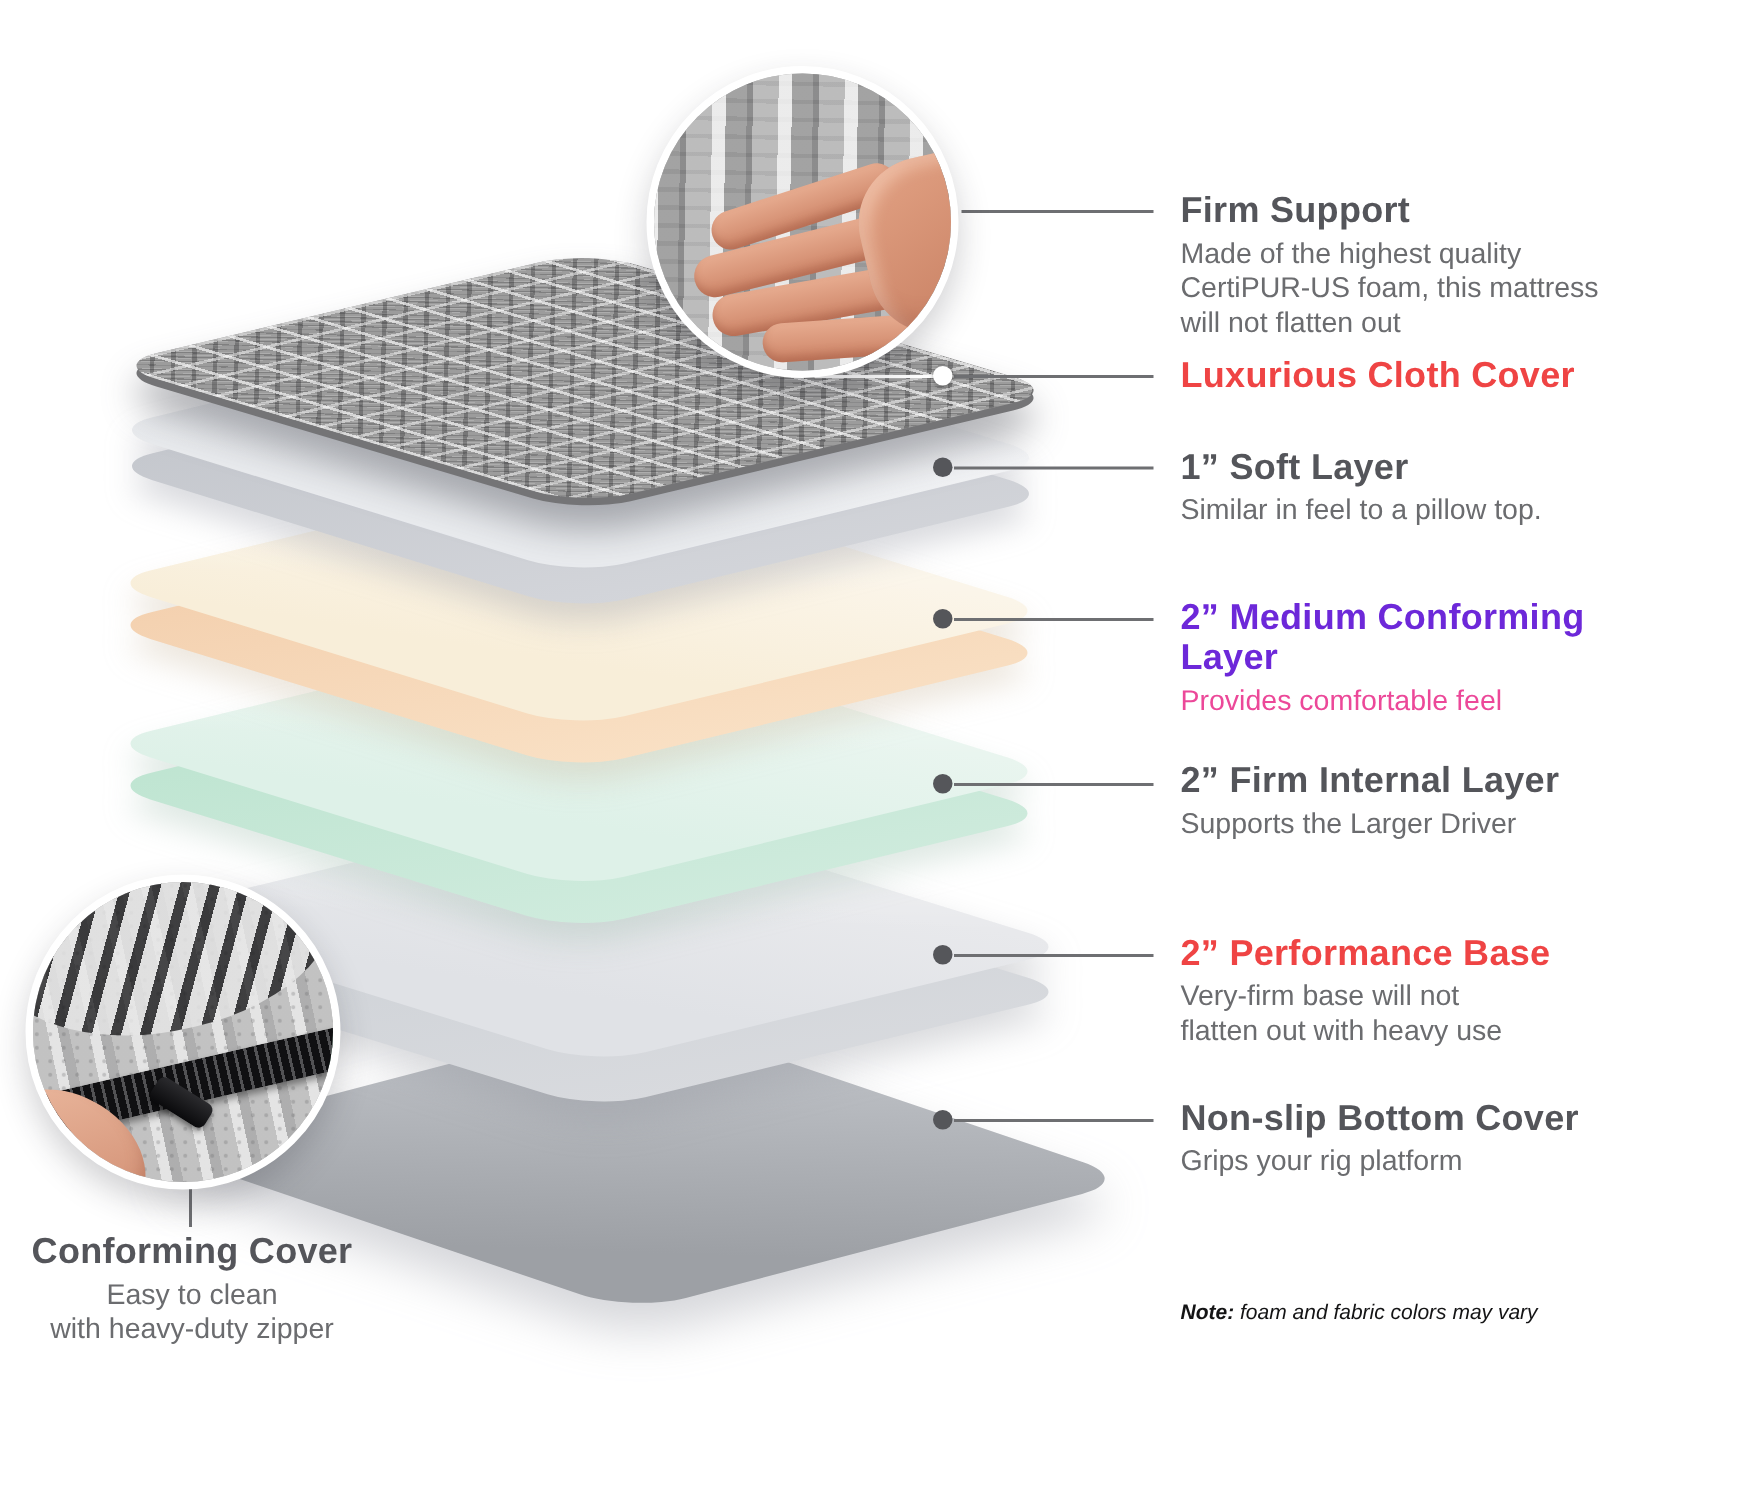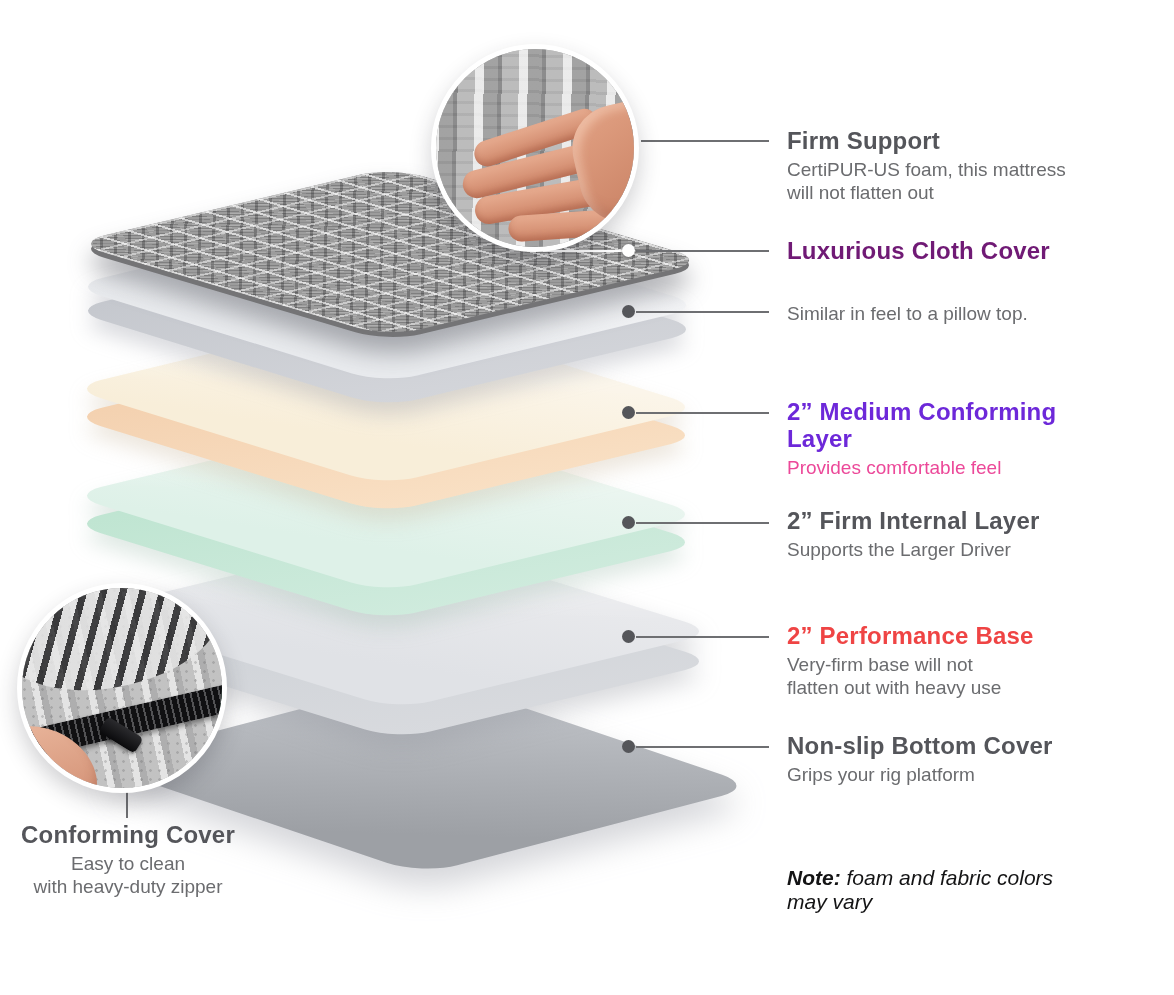--- a/index.html
+++ b/index.html
@@ -114,21 +114,21 @@
     background:linear-gradient(140deg,#f3d9c8,#dfab92); transform:rotate(24deg);
   }
 
   
   .ann { position:absolute; left:787px; z-index:15; }
   .ann-title {
     font-size:24px; font-weight:700; letter-spacing:.2px; line-height:27px;
   }
   .ann-body { font-size:19px; line-height:23px; margin-top:4px; font-weight:400; }
   .rc-block { position:absolute; text-align:center; z-index:15; }
-  .note-line { position:absolute; z-index:15; font-size:21px; font-style:italic; }
+  .note-line { position:absolute; z-index:15; font-size:14px; font-style:italic; }
   .note-label { font-weight:700; }
 </style>
 </head>
 <body>
 
 <div class="stage">
 
   <div class="slab slab-bot" style="left:190px;top:540px;z-index:3;">
     <div class="face-wrap">
         <div class="face face-big t-bottom" style="background: linear-gradient(135deg, rgb(189, 192, 197) 15%, rgb(157, 160, 165) 80%);"></div>
@@ -221,30 +221,32 @@
     <div class="zc-green"></div>
     <div class="zc-zip"></div>
     <div class="zc-pull"></div>
     <div class="zc-thumb"></div>
     <div class="zc-nail"></div>
   </div>
 
   <div class="ann" style="top:127px;">
     <div class="ann-title" style="color: rgb(84, 85, 90);">Firm Support</div>
     <div class="ann-body" style="color: rgb(107, 108, 111);">
+      <div>Made of the highest quality</div>
       <div>CertiPUR-US foam, this mattress</div>
       <div>will not flatten out</div>
     </div>
   </div>
 
   <div class="ann" style="top:237px;">
-    <div class="ann-title" style="color: #701a75; text-align: right;">Luxurious Cloth Cover</div>
+    <div class="ann-title" style="color: #ef4444; text-align: right;">Luxurious Cloth Cover</div>
   </div>
 
   <div class="ann" style="top:298px;">
+    <div class="ann-title" style="color: rgb(84, 85, 90);">1” Soft Layer</div>
     <div class="ann-body" style="color: rgb(107, 108, 111);">
       <div>Similar in feel to a pillow top.</div>
     </div>
   </div>
 
   <div class="ann" style="top:398px;">
     <div class="ann-title" style="color: #6d28d9;">2” Medium Conforming Layer</div>
     <div class="ann-body" style="color: #ec4899;">
       <div>Provides comfortable feel</div>
     </div>

